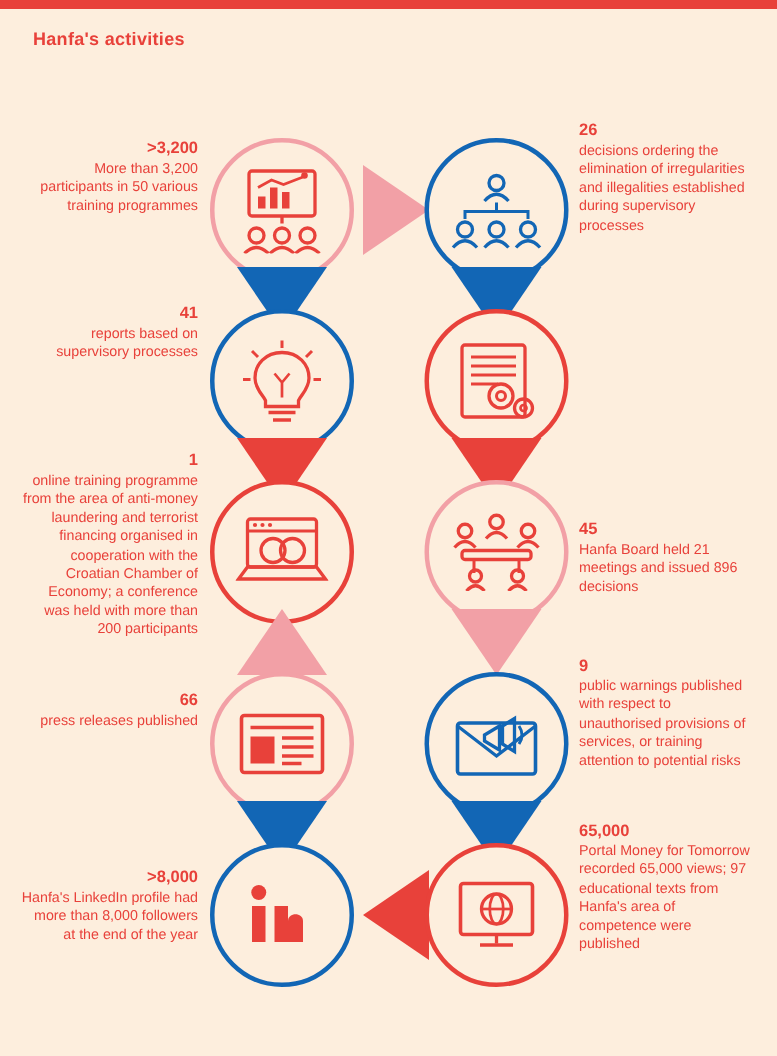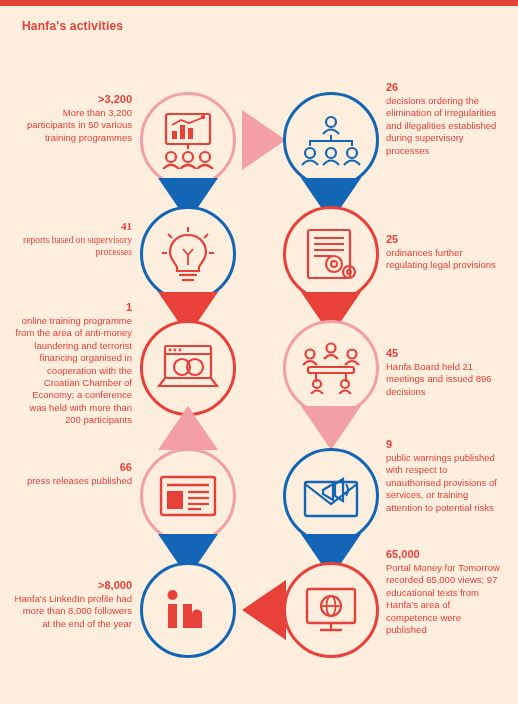--- a/index.html
+++ b/index.html
@@ -144,29 +144,25 @@
       <line x1="12" y1="18" x2="42" y2="18" stroke="#e8413a" stroke-width="2"></line>
       <line x1="12" y1="24" x2="42" y2="24" stroke="#e8413a" stroke-width="2"></line>
       <line x1="12" y1="30" x2="30" y2="30" stroke="#e8413a" stroke-width="2"></line>
       <circle cx="32" cy="38" r="8" fill="none" stroke="#e8413a" stroke-width="2.2"></circle>
       <circle cx="32" cy="38" r="3" fill="none" stroke="#e8413a" stroke-width="2"></circle>
       <circle cx="47" cy="46" r="6" fill="none" stroke="#e8413a" stroke-width="2.2"></circle>
       <circle cx="47" cy="46" r="2" fill="none" stroke="#e8413a" stroke-width="1.8"></circle>
     </svg>
   </div>
 
-  <div class="txt left" style="left:20px; top:219px; width:112px;font-family:Liberation Serif, serif;">
+  <div class="txt left" style="left:20px; top:202px; width:112px;">
     <span class="big">41</span>
     <span>reports based on supervisory processes</span>
   </div>
 
-  <div class="txt right" style="left:386px; top:232px; width:118px;">
-    <span class="big">25</span>
-    <span>ordinances further regulating legal provisions</span>
-  </div>
 
   <div class="tri" style="left:158px; top:292px; border-left:30px solid transparent; border-right:30px solid transparent; border-top:44px solid #e8413a;"></div>
   <div class="tri" style="left:301px; top:292px; border-left:30px solid transparent; border-right:30px solid transparent; border-top:44px solid #e8413a;"></div>
 
   <div class="node red" style="left:140px; top:320px;">
     <svg width="62" height="52" viewBox="0 0 62 52">
       <rect x="8" y="4" width="46" height="32" rx="2" fill="none" stroke="#e8413a" stroke-width="2.2"></rect>
       <line x1="8" y1="12" x2="54" y2="12" stroke="#e8413a" stroke-width="2"></line>
       <circle cx="13" cy="8" r="1.4" fill="#e8413a"></circle>
       <circle cx="18" cy="8" r="1.4" fill="#e8413a"></circle>

